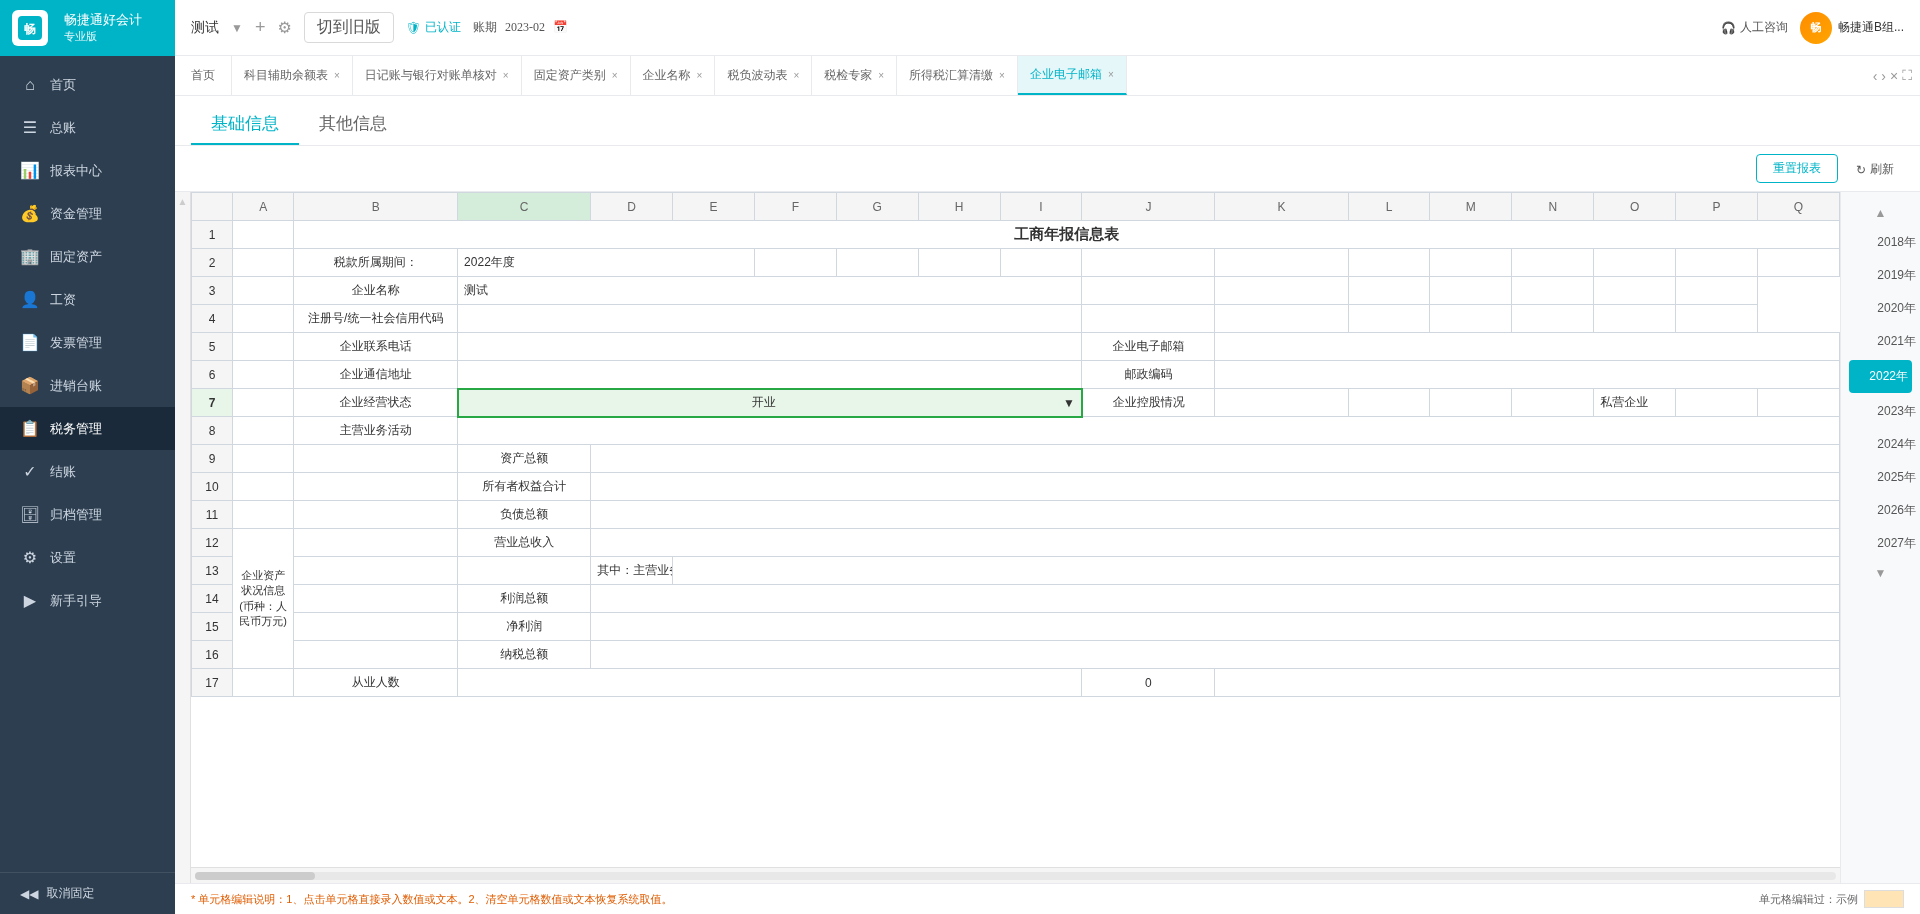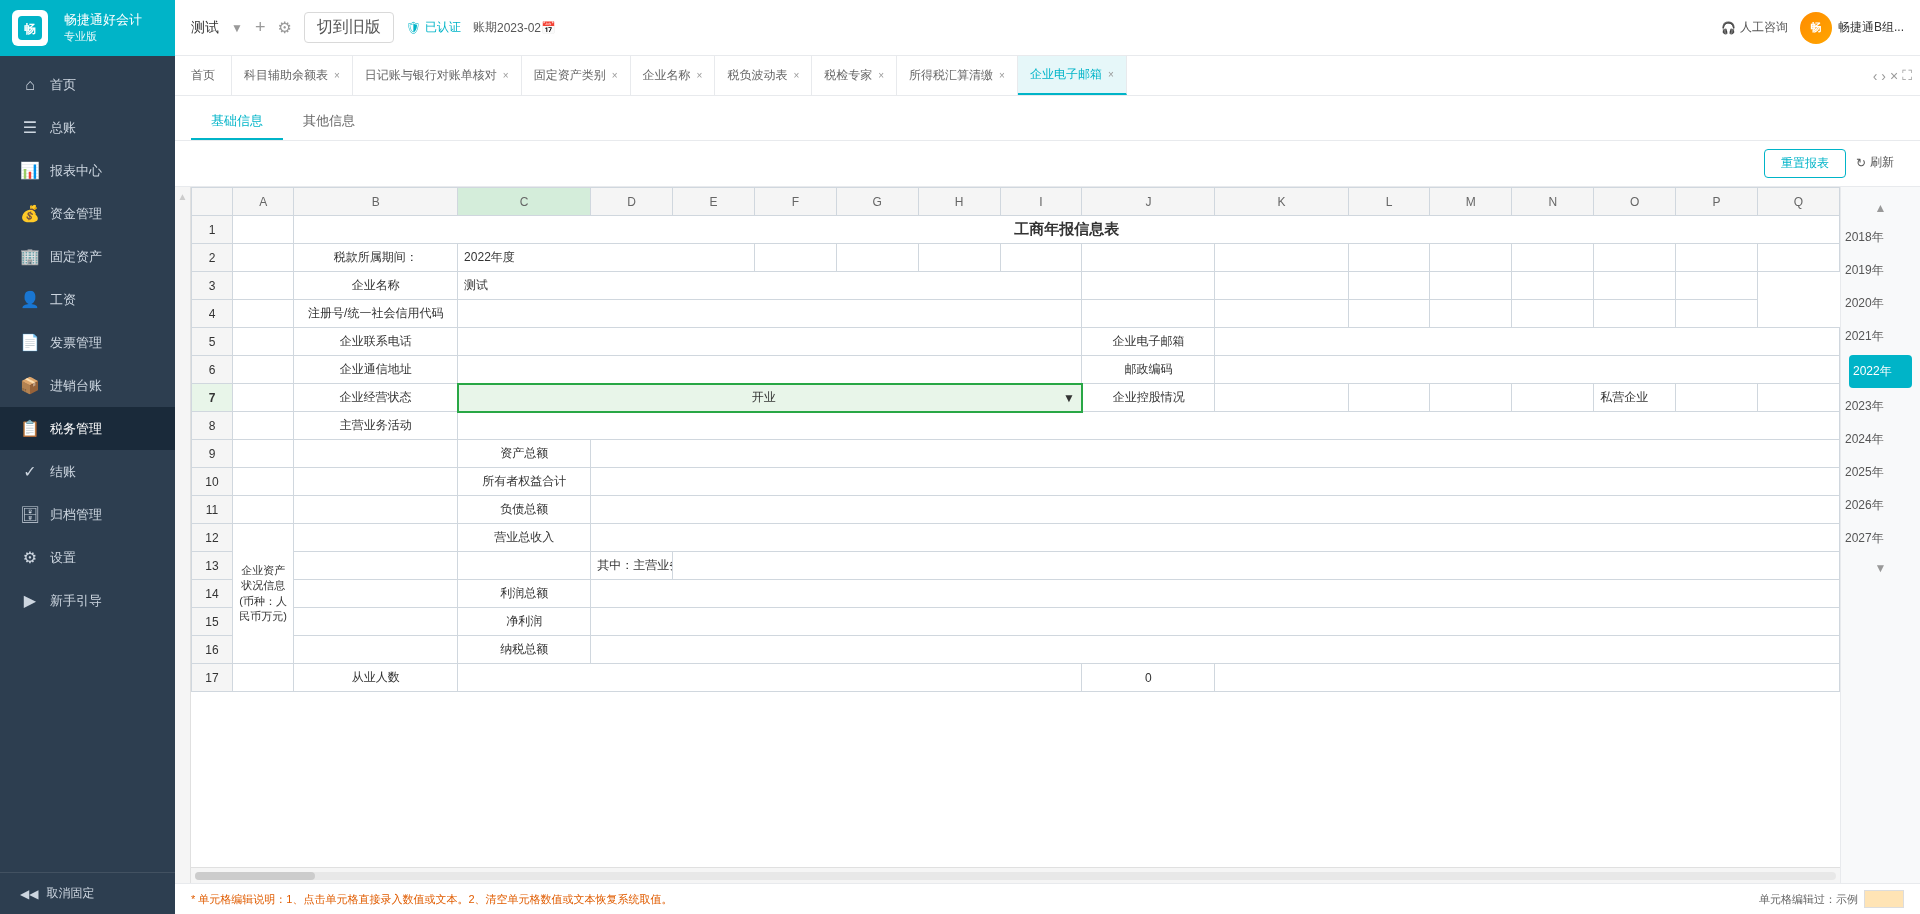--- a/index.html
+++ b/index.html
@@ -26,21 +26,21 @@
     .main-content { flex: 1; display: flex; flex-direction: column; background: #f5f6fa; }
     
     
     .topbar { height: 56px; background: white; display: flex; align-items: center; padding: 0 16px; gap: 12px; border-bottom: 1px solid #e8eaed; flex-shrink: 0; }
     .topbar-app-name { font-size: 14px; color: #333; font-weight: 500; }
     .topbar-arrow { color: #999; cursor: pointer; }
     .topbar-add { color: #999; cursor: pointer; font-size: 18px; }
     .topbar-settings { color: #999; cursor: pointer; font-size: 16px; }
     .topbar-switch-btn { border: 1px solid #d9d9d9; padding: 4px 12px; border-radius: 4px; cursor: pointer; color: #555; font-size: 16px; background: white; }
     .topbar-verified { display: flex; align-items: center; gap: 4px; color: #00b4c8; font-size: 12px; }
-    .topbar-period { display: flex; align-items: center; gap: 0; color: #555; font-size: 12px; }
+    .topbar-period { display: flex; align-items: center; gap: 8px; color: #555; font-size: 12px; font-family: Liberation Serif, serif; }
     .topbar-spacer { flex: 1; }
     .topbar-consult { display: flex; align-items: center; gap: 4px; color: #555; font-size: 12px; cursor: pointer; }
     .topbar-user { display: flex; align-items: center; gap: 6px; cursor: pointer; }
     .topbar-username { font-size: 12px; color: #333; }
     
     
     .tabbar { height: 40px; background: white; display: flex; align-items: stretch; border-bottom: 1px solid #e8eaed; overflow: hidden; flex-shrink: 0; }
     .tab { display: flex; align-items: center; padding: 0 12px; gap: 6px; cursor: pointer; color: #666; font-size: 12px; border-right: 1px solid #e8eaed; white-space: nowrap; flex-shrink: 0; }
     .tab.home { padding: 0 16px; }
     .tab.active { background: #e6f7f9; color: #00b4c8; border-bottom: 2px solid #00b4c8; }
@@ -49,25 +49,25 @@
     .tab-nav-btn { cursor: pointer; color: #999; font-size: 14px; }
     
     
     .content-area { flex: 1; display: flex; overflow: hidden; }
     
     
     .spreadsheet-container { flex: 1; display: flex; flex-direction: column; background: white; margin: 0; overflow: hidden; }
     
     
     .sub-tabs { display: flex; padding: 8px 16px 0; gap: 0; border-bottom: 1px solid #e8eaed; background: white; flex-shrink: 0; }
-    .sub-tab { padding: 8px 20px; cursor: pointer; font-size: 13px; color: #666; border-bottom: 2px solid transparent; }
+    .sub-tab { padding: 8px 20px; cursor: pointer; font-size: 17px; color: #666; border-bottom: 2px solid transparent; }
     .sub-tab.active { color: #00b4c8; border-bottom: 2px solid #00b4c8; font-weight: 500; }
     
     
-    .spreadsheet-toolbar { display: flex; justify-content: flex-end; align-items: flex-start; padding: 8px 16px; border-bottom: 1px solid #e8eaed; flex-shrink: 0; }
+    .spreadsheet-toolbar { display: flex; justify-content: flex-end; align-items: flex-end; padding: 8px 16px; gap: 8px; border-bottom: 1px solid #e8eaed; flex-shrink: 0; }
     .reset-btn { border: 1px solid #00b4c8; color: #00b4c8; padding: 5px 16px; border-radius: 4px; cursor: pointer; font-size: 12px; background: white; }
     .refresh-btn { display: flex; align-items: center; gap: 4px; color: #555; font-size: 12px; cursor: pointer; padding: 5px 10px; }
     
     
     .grid-wrapper { flex: 1; overflow: auto; position: relative; }
     .grid-wrapper::-webkit-scrollbar { width: 8px; height: 8px; }
     .grid-wrapper::-webkit-scrollbar-track { background: #f1f1f1; }
     .grid-wrapper::-webkit-scrollbar-thumb { background: #ccc; border-radius: 4px; }
     
     .spreadsheet { width: 100%; border-collapse: collapse; font-size: 12px; table-layout: fixed; }
@@ -86,21 +86,21 @@
     
     .spreadsheet-footer { padding: 6px 16px; border-top: 1px solid #e8eaed; display: flex; align-items: center; justify-content: space-between; background: white; flex-shrink: 0; }
     .footer-note { color: #e05c00; font-size: 11px; }
     .footer-example { display: flex; align-items: center; gap: 6px; color: #666; font-size: 11px; }
     .example-cell { width: 40px; height: 18px; background: #ffe4b5; border: 1px solid #ddd; }
     
     
     .year-panel { width: 80px; background: #f8f9fa; border-left: 1px solid #e8eaed; display: flex; flex-direction: column; align-items: center; padding: 8px 0; overflow-y: auto; flex-shrink: 0; }
     .year-panel-nav { width: 100%; display: flex; justify-content: center; padding: 4px 0; }
     .year-nav-btn { cursor: pointer; color: #999; font-size: 12px; padding: 2px 6px; }
-    .year-item { width: 100%; text-align: left; padding: 8px 4px; cursor: pointer; font-size: 12px; color: #555; }
+    .year-item { width: 100%; text-align: right; padding: 8px 4px; cursor: pointer; font-size: 12px; color: #555; }
     .year-item.active { background: #00b4c8; color: white; border-radius: 4px; margin: 2px 8px; width: calc(100% - 16px); }
     
     
     .h-scroll-bar { height: 16px; background: #f5f5f5; border-top: 1px solid #e0e0e0; display: flex; align-items: center; padding: 0 4px; }
     .h-scroll-track { flex: 1; height: 8px; background: #e8e8e8; border-radius: 4px; position: relative; }
     .h-scroll-thumb { width: 120px; height: 8px; background: #ccc; border-radius: 4px; position: absolute; left: 0; }
 
     .avatar-img { 
       width: 32px; 
       height: 32px; 

